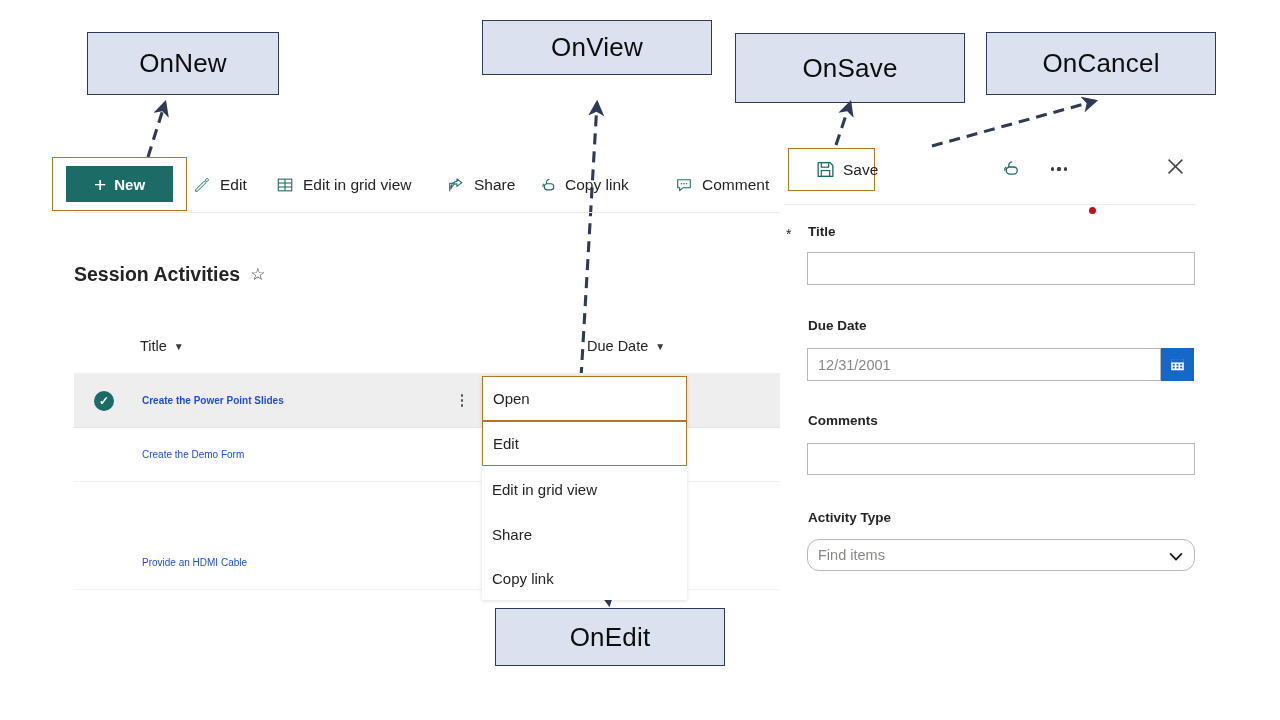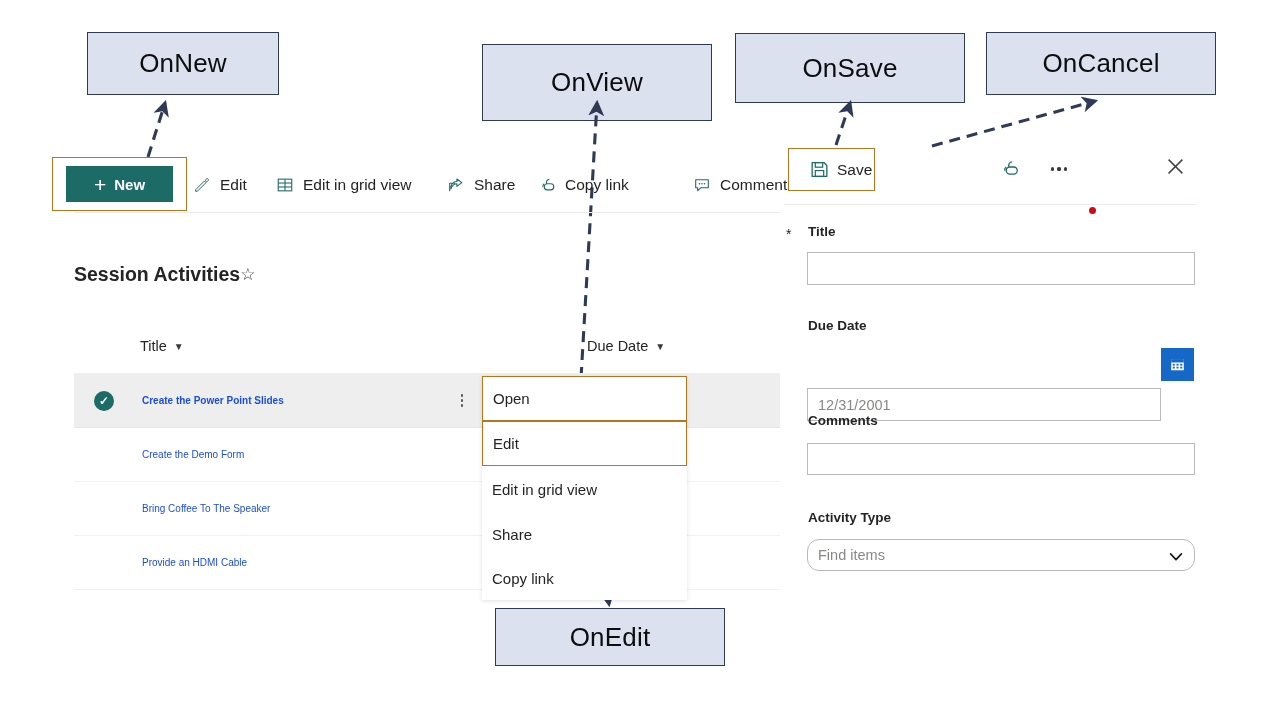--- a/index.html
+++ b/index.html
@@ -47,37 +47,37 @@
     display:flex;align-items:center;gap:8px;
     font-size:15.5px;color:#242424;white-space:nowrap;
   }
   .cmditem .ic{display:inline-flex;align-items:center;justify-content:center;width:20px;height:20px;color:#1d6b66;}
   .cmditem .ic svg{display:block;}
 
   
   .rcmd-saveframe{
     position:absolute;left:788px;top:148px;width:87px;height:43px;
     border:1.6px solid #b4761f;box-sizing:border-box;background:#fff;
-    display:flex;align-items:center;gap:7px;padding-left:20px;
+    display:flex;align-items:center;gap:7px;padding-left:26px;
   }
   .rcmd-cancelframe{
     position:absolute;left:884px;top:148px;width:95px;height:43px;
     border:1.6px solid #b4761f;box-sizing:border-box;background:#fff;
     display:flex;align-items:center;gap:7px;padding-left:8px;
   }
   .rcmd-label{font-size:15.5px;color:#242424;}
   .ricon{position:absolute;display:flex;align-items:center;justify-content:center;color:#1d6b66;}
   .rdivider{position:absolute;left:784px;top:204px;width:412px;height:1px;background:#eceaea;}
   .reddot{position:absolute;left:1089px;top:207px;width:7px;height:7px;border-radius:50%;background:#c70d13;}
 
   
   .list-title{
     position:absolute;left:74px;top:263px;
     font-size:19.5px;font-weight:600;color:#242424;
-    display:flex;align-items:center;
+    display:flex;align-items:center;gap:10px;
   }
   .star{font-size:17px;color:#3a3a3a;font-weight:400;}
   .col-head{
     position:absolute;top:335px;height:22px;
     font-size:14.5px;color:#242424;
     display:flex;align-items:center;gap:7px;white-space:nowrap;
   }
   .chev{font-size:10px;color:#3a3a3a;}
   .hdr-rule{position:absolute;left:74px;top:373px;width:706px;height:1px;background:#efefef;}
 
@@ -139,21 +139,21 @@
 </style>
 </head>
 <body>
 
 <div id="stage">
 
   <div class="callout" style="left:87px;top:32px;width:192px;height:63px;justify-content:center;">
     <span>OnNew</span>
   </div>
 
-  <div class="callout" style="left:482px;top:44px;width:230px;height:77px;">
+  <div class="callout" style="left:482px;top:20px;width:230px;height:55px;">
     <span>OnView</span>
   </div>
 
   <div class="callout" style="left:735px;top:33px;width:230px;height:70px;">
     <span>OnSave</span>
   </div>
 
   <div class="callout" style="left:986px;top:32px;width:230px;height:63px;">
     <span>OnCancel</span>
   </div>
@@ -223,21 +223,21 @@
     <span class="ic">
       <svg width="19" height="19" viewBox="0 0 20 20">
           <rect x="6.6" y="8.2" width="10" height="6.4" rx="3.2" fill="none" stroke="#1d6b66" stroke-width="1.2"></rect>
           <path d="M9.2 8.2 a3.2 3.2 0 0 1 0-3.0 a3.2 3.2 0 0 1 2.8-1.6" fill="none" stroke="#1d6b66" stroke-width="1.2"></path>
           <path d="M5.2 11.4 a3.2 3.2 0 0 1 1.4-3.2" fill="none" stroke="#1d6b66" stroke-width="1.2"></path>
         </svg>
     </span>
     <span>Copy link</span>
   </div>
 
-  <div class="cmditem" style="left:692px;">
+  <div class="cmditem" style="left:674px;">
     <span class="ic">
       <svg width="18" height="18" viewBox="0 0 20 20">
           <path d="M3 4.2 H17 V13 H9 L5.2 16.2 V13 H3 Z" fill="none" stroke="#1d6b66" stroke-width="1.2" stroke-linejoin="round"></path>
           <circle cx="7.2" cy="8.6" r=".9" fill="#1d6b66"></circle>
           <circle cx="10" cy="8.6" r=".9" fill="#1d6b66"></circle>
           <circle cx="12.8" cy="8.6" r=".9" fill="#1d6b66"></circle>
         </svg>
     </span>
     <span>Comment</span>
   </div>
@@ -266,23 +266,20 @@
         <i></i>
         <i></i>
         <i></i>
       </span>
   </div>
 
   <div class="row" style="top:428px;">
     <span class="rtitle">Create the Demo Form</span>
   </div>
 
-  <div class="row" style="top:482px;">
-    <span class="rtitle">Bring Coffee To The Speaker</span>
-  </div>
 
   <div class="row" style="top:536px;">
     <span class="rtitle">Provide an HDMI Cable</span>
   </div>
 
   <div class="ctxmenu">
     <div class="ctxitem hl" style="top:0px;">
       <span>Open</span>
     </div>
     <div class="ctxitem hl" style="top:45px;">
@@ -333,21 +330,21 @@
   </span>
 
   <div class="rdivider"></div>
   <div class="reddot"></div>
 
   <span class="req-star">*</span>
   <div class="flabel" style="left:808px;top:224px;">Title</div>
   <div class="finput" style="left:807px;top:252px;width:388px;height:33px;" title=""></div>
 
   <div class="flabel" style="left:808px;top:318px;">Due Date</div>
-  <div class="finput" style="left:807px;top:348px;width:354px;height:33px;margin-top:40px;">
+  <div class="finput" style="left:807px;top:348px;width:354px;height:33px;">
     <span>12/31/2001</span>
   </div>
   <div class="datebtn">
     <svg width="17" height="17" viewBox="0 0 20 20">
       <rect x="2.6" y="3.6" width="14.8" height="13.2" fill="#fff"></rect>
       <rect x="2.6" y="3.6" width="14.8" height="4" fill="#1668c8"></rect>
       <g fill="#1668c8">
         <rect x="4.4" y="9.2" width="2.4" height="2.1"></rect>
           <rect x="8.8" y="9.2" width="2.4" height="2.1"></rect>
           <rect x="13.2" y="9.2" width="2.4" height="2.1"></rect>

